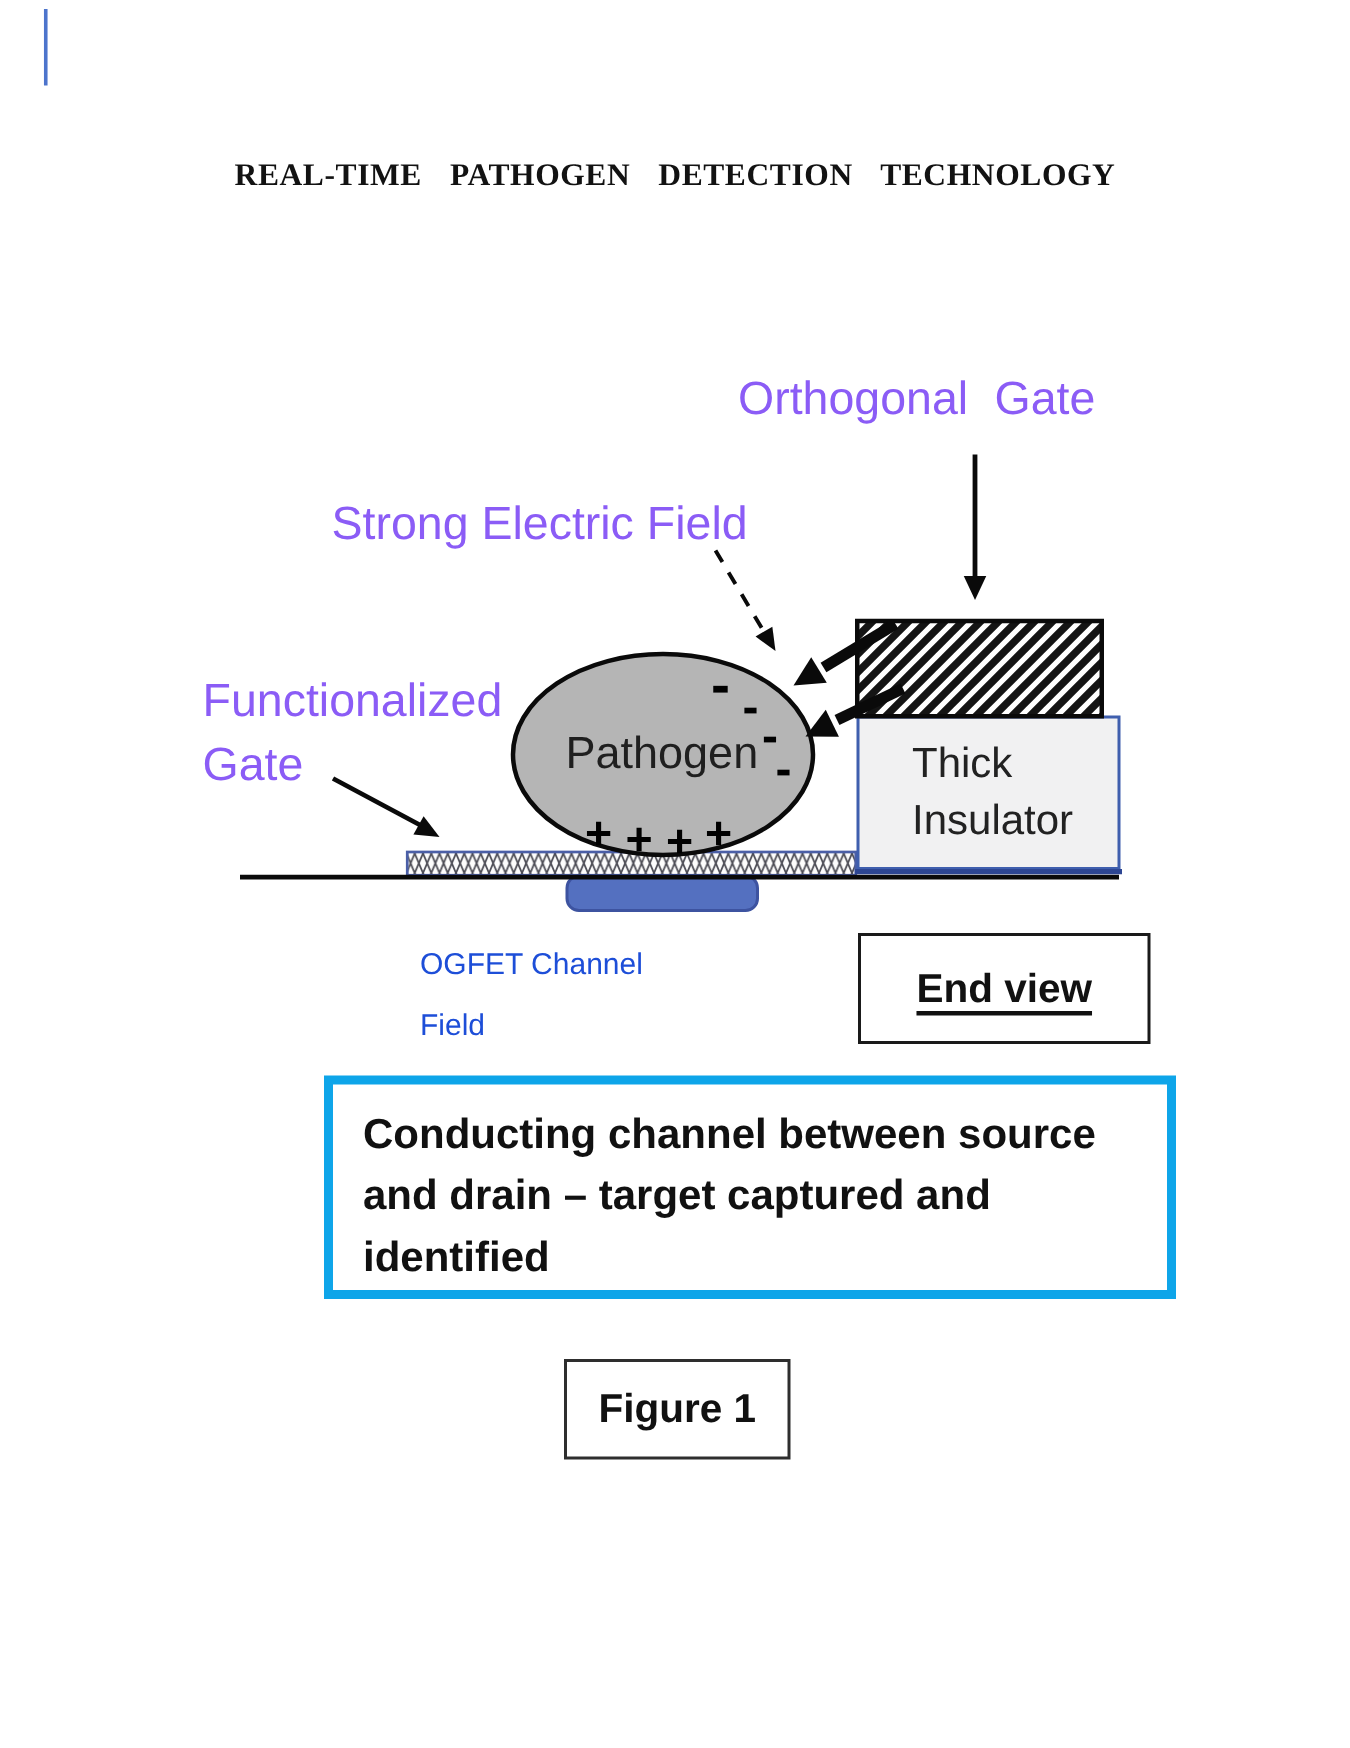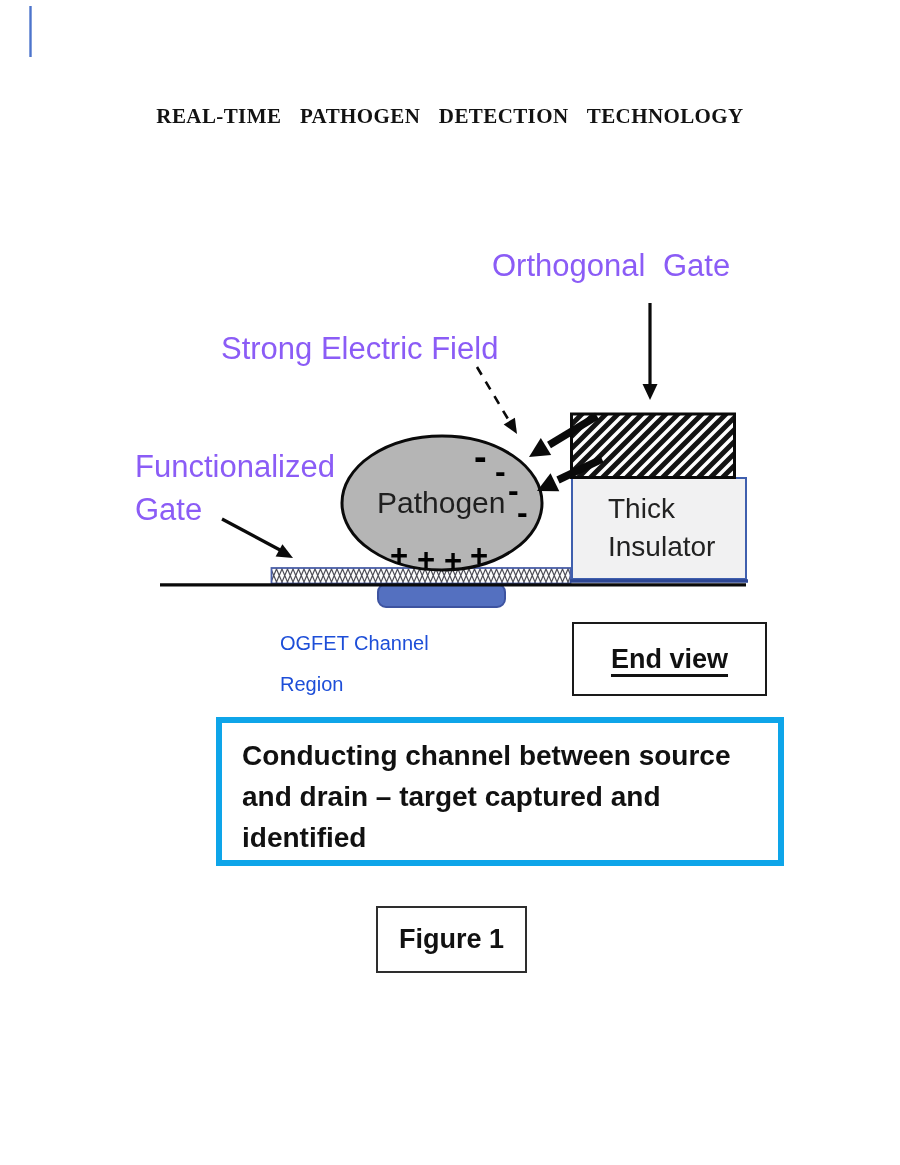--- a/index.html
+++ b/index.html
@@ -115,21 +115,21 @@
   <span class="charge plus" style="left:444px;top:545px;">+</span>
   <span class="charge plus" style="left:470px;top:540px;">+</span>
 
   <div class="abs lbl lbl-insulator">
     <div>Thick</div>
     <div>Insulator</div>
   </div>
 
   <div class="abs lbl lbl-ogfet">
     <div>OGFET Channel</div>
-    <div>Region</div>
+    <div>Field</div>
   </div>
 
   <div class="abs box-endview">
     <span>End view</span>
   </div>
 
   <div class="abs box-caption">
     <div>Conducting channel between source</div>
     <div>and drain – target captured and</div>
     <div>identified</div>

